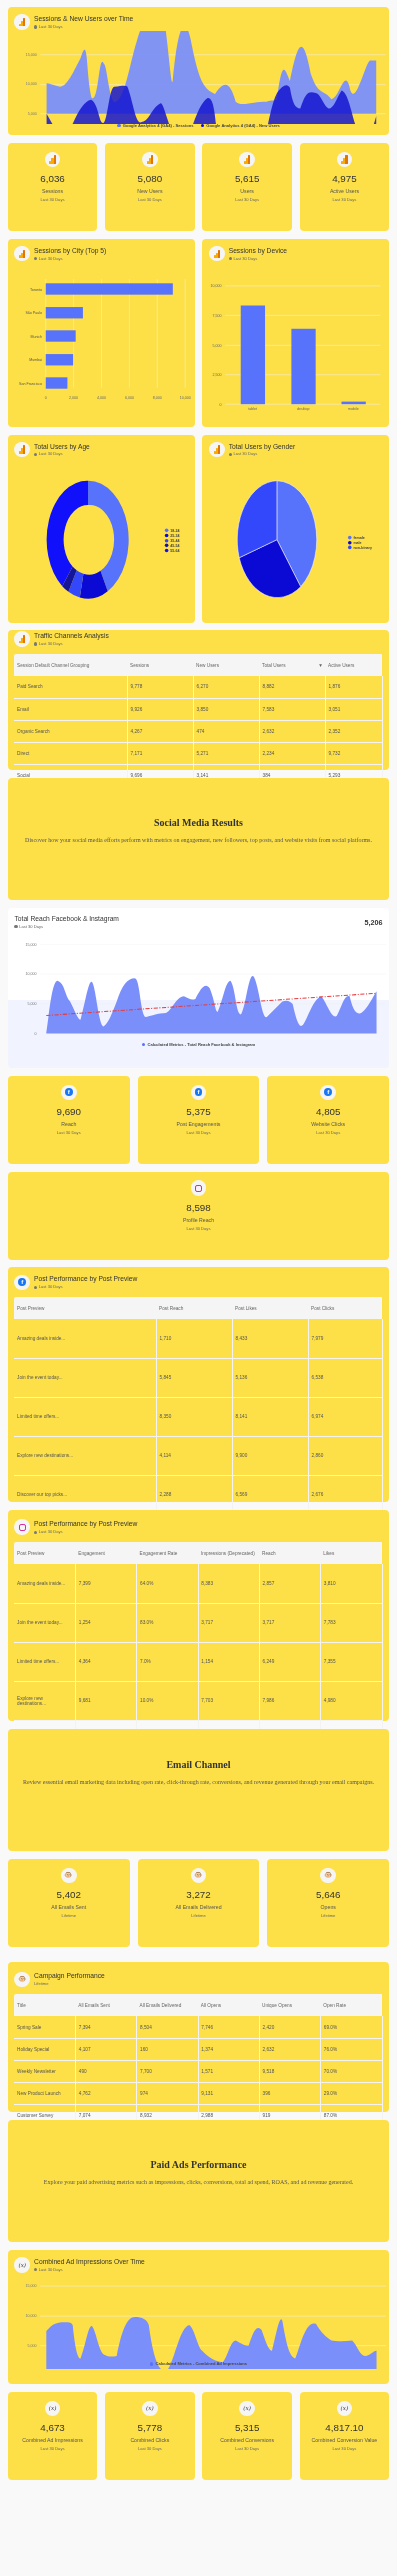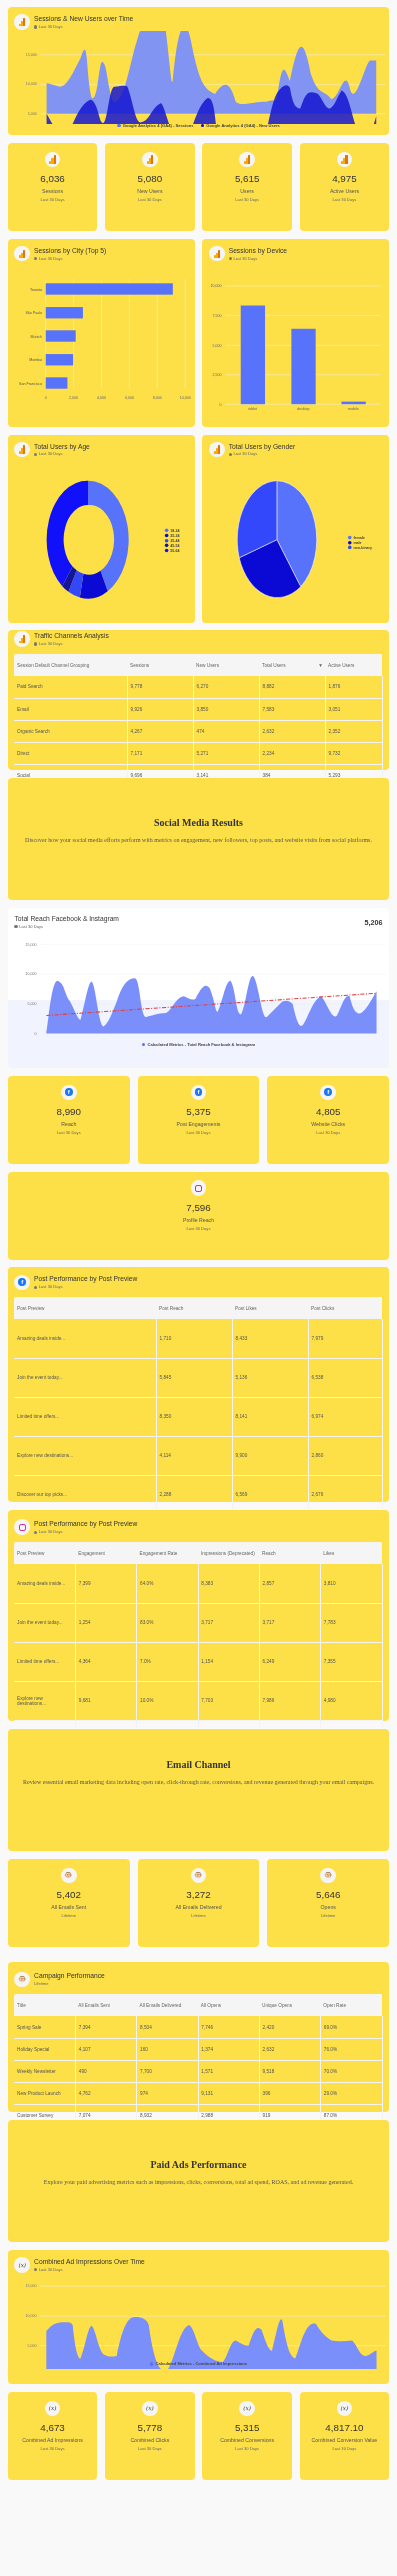--- a/index.html
+++ b/index.html
@@ -443,21 +443,21 @@
           <b>Calculated Metrics - Total Reach Facebook &amp; Instagram</b>
         </span>
       </div>
 </div>
 
 <div class="row">
   <div class="card kpi">
         <div class="ico">
           <span style="width:7.8px;height:7.8px;border-radius:50%;background:#1877f2;color:#fff;font-weight:bold;font-size:6.2px;line-height:8.8px;text-align:center">f</span>
         </div>
-        <div class="v">8,990</div>
+        <div class="v">9,690</div>
         <div class="l">Reach</div>
         <div class="s"><span>Last 30 Days</span></div>
       </div>
   <div class="card kpi">
         <div class="ico">
           <span style="width:7.8px;height:7.8px;border-radius:50%;background:#1877f2;color:#fff;font-weight:bold;font-size:6.2px;line-height:8.8px;text-align:center">f</span>
         </div>
         <div class="v">5,375</div>
         <div class="l">Post Engagements</div>
         <div class="s"><span>Last 30 Days</span></div>
@@ -469,21 +469,21 @@
         <div class="v">4,805</div>
         <div class="l">Website Clicks</div>
         <div class="s"><span>Last 30 Days</span></div>
       </div>
 </div>
 <div class="row">
   <div class="card kpi">
         <div class="ico">
           <span style="width:7.2px;height:7.2px;border-radius:2.1px;border:1px solid #d6249f"></span>
         </div>
-        <div class="v">7,596</div>
+        <div class="v">8,598</div>
         <div class="l">Profile Reach</div>
         <div class="s"><span>Last 30 Days</span></div>
       </div>
 </div>
 
 <div class="card" style="height:235px">
   <div class="hdr">
         <div class="ico">
           <span style="width:7.8px;height:7.8px;border-radius:50%;background:#1877f2;color:#fff;font-weight:bold;font-size:6.2px;line-height:8.8px;text-align:center">f</span>
         </div>

